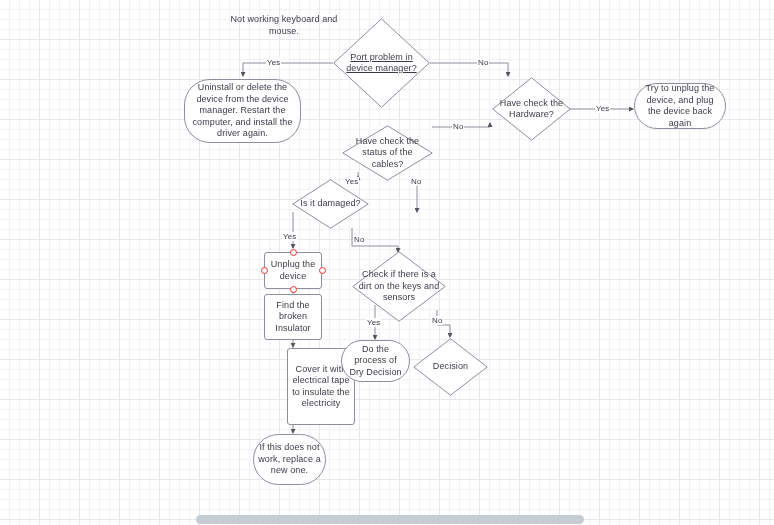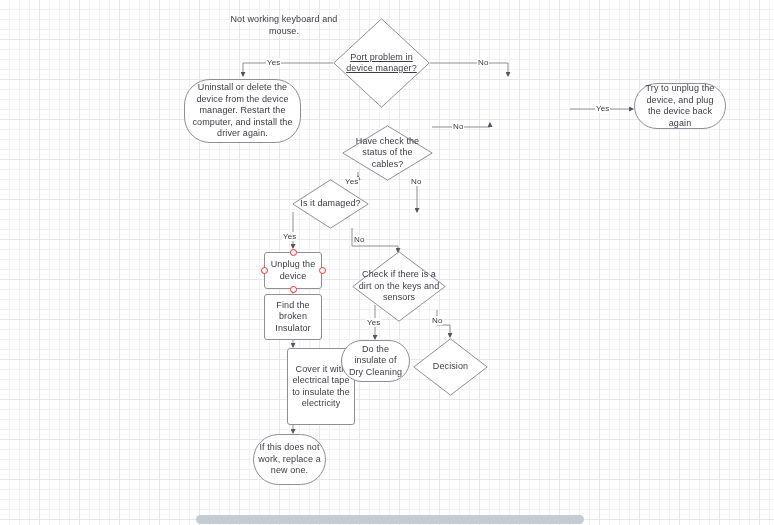--- a/index.html
+++ b/index.html
@@ -165,20 +165,26 @@
     <svg class="diamond-shape" viewBox="0 0 97 90" preserveAspectRatio="none">
       <polygon points="48.5,0.8 96.2,45 48.5,89.2 0.8,45" fill="#ffffff" stroke="#8e8e9c" stroke-width="1"></polygon>
     </svg>
     <div class="label">Port problem in device manager?</div>
   </div>
 
   <div class="node rounded" style="left:184px; top:79px; width:117px; height:64px;">
     <div class="label">Uninstall or delete the device from the device manager. Restart the computer, and install the driver again.</div>
   </div>
 
+  <div class="node diamond" style="left:492px; top:77px; width:79px; height:64px;">
+    <svg class="diamond-shape" viewBox="0 0 79 64" preserveAspectRatio="none">
+      <polygon points="39.5,0.8 78.2,32 39.5,63.2 0.8,32" fill="#ffffff" stroke="#8e8e9c" stroke-width="1"></polygon>
+    </svg>
+    <div class="label">Have check the Hardware?</div>
+  </div>
 
   <div class="node rounded" style="left:634px; top:83px; width:92px; height:46px;">
     <div class="label">Try to unplug the device, and plug the device back again</div>
   </div>
 
 
   <div class="node diamond" style="left:342px; top:125px; width:91px; height:56px;">
     <svg class="diamond-shape" viewBox="0 0 91 56" preserveAspectRatio="none">
       <polygon points="45.5,0.8 90.2,28 45.5,55.2 0.8,28" fill="#ffffff" stroke="#8e8e9c" stroke-width="1"></polygon>
     </svg>
@@ -213,21 +219,21 @@
   </div>
 
   <div class="node diamond" style="left:352px; top:251px; width:94px; height:71px;">
     <svg class="diamond-shape" viewBox="0 0 94 71" preserveAspectRatio="none">
       <polygon points="47,0.8 93.2,35.5 47,70.2 0.8,35.5" fill="#ffffff" stroke="#8e8e9c" stroke-width="1"></polygon>
     </svg>
     <div class="label">Check if there is a dirt on the keys and sensors</div>
   </div>
 
   <div class="node rounded" style="left:341px; top:340px; width:69px; height:42px;">
-    <div class="label">Do the insulate of Dry Cleaning</div>
+    <div class="label">Do the process of Dry Decision</div>
   </div>
 
   <div class="node diamond" style="left:413px; top:338px; width:75px; height:58px;">
     <svg class="diamond-shape" viewBox="0 0 75 58" preserveAspectRatio="none">
       <polygon points="37.5,0.8 74.2,29 37.5,57.2 0.8,29" fill="#ffffff" stroke="#8e8e9c" stroke-width="1"></polygon>
     </svg>
     <div class="label">Decision</div>
   </div>
 
   <div class="edge-label" style="left:266px; top:58px;"><span>Yes</span></div>

